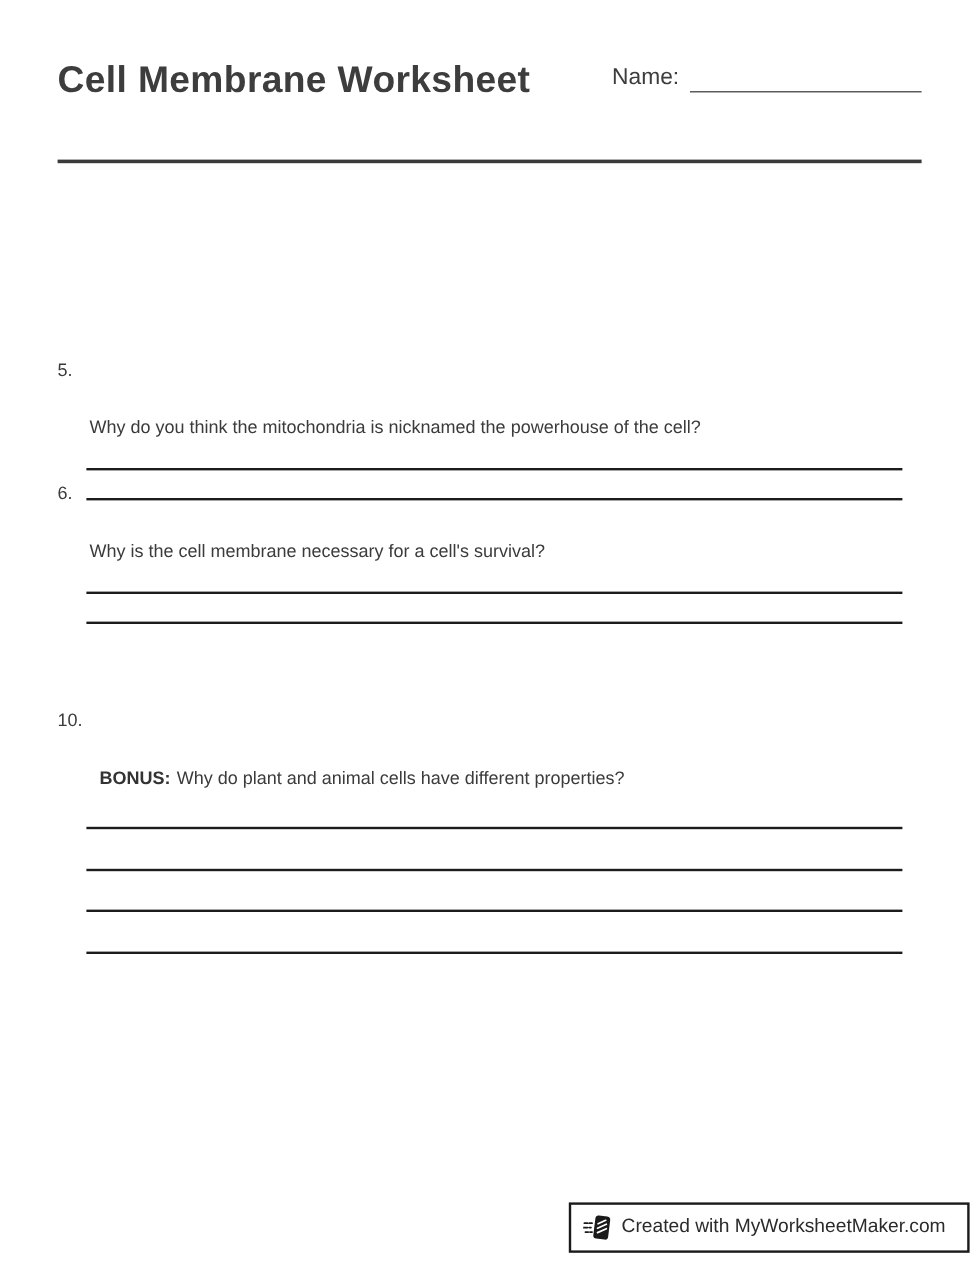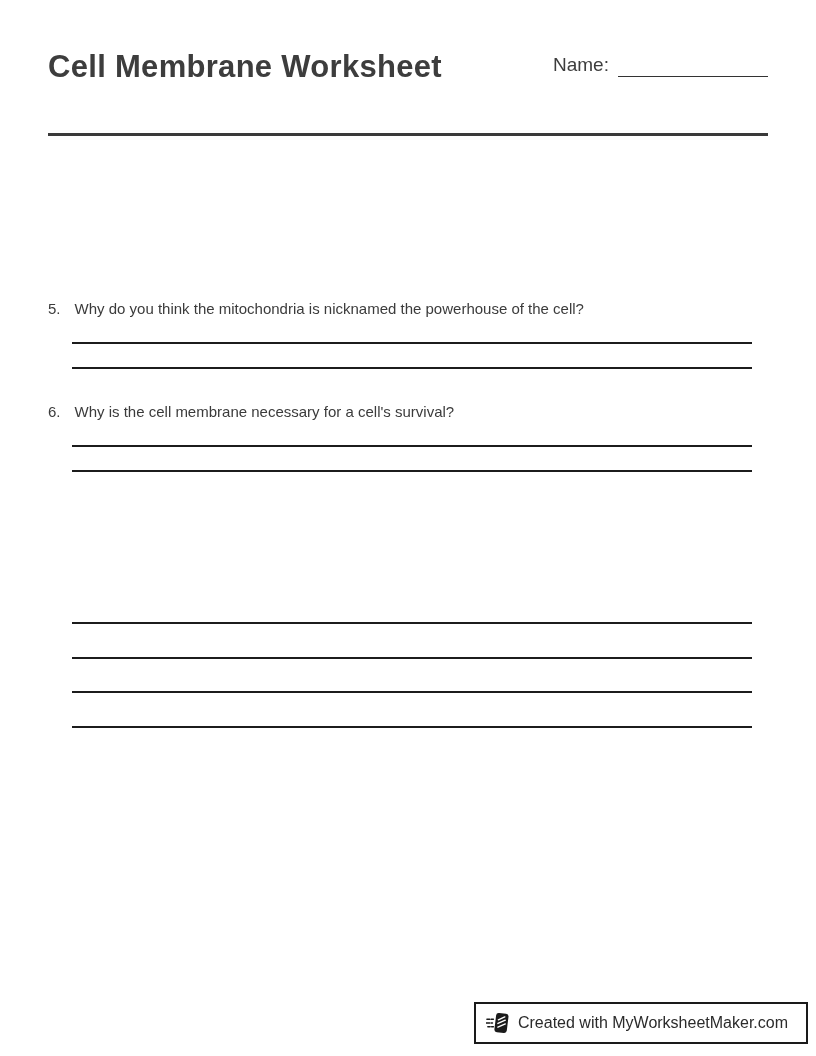--- a/index.html
+++ b/index.html
@@ -30,21 +30,20 @@
     top: 52px;
     width: 258px;
     display: flex;
     align-items: flex-end;
   }
   .name-label {
     font-size: 19px;
     line-height: 25px;
     color: #3d3d3d;
     flex: none;
-    margin-left: 43px;
   }
   .name-blank {
     flex: 1;
     margin-left: 9px;
     height: 25px;
     border-bottom: 1.5px solid #333333;
   }
   .header-rule {
     position: absolute;
     left: 48px;
@@ -68,21 +67,21 @@
     display: flex;
     align-items: flex-start;
     font-size: 15px;
     line-height: 19px;
     color: #3b3b3b;
   }
   .q-num {
     flex: none;
     margin-right: 14px;
   }
-  .q-text { flex: 1; }
+  .q-text { flex: 1; margin-top: 48px; }
   .q-prefix { font-weight: 700; color: #333333; }
   .q-prefix:not(:empty) { margin-right: 1px; }
 
   .answer-lines {
     margin-left: 24px;
     margin-right: 16px;
   }
   .answer-line {
     height: 0;
     border-top: 2.5px solid #1c1c1c;
@@ -140,20 +139,24 @@
     <span class="q-num">6.</span>
     <div class="q-text"><strong class="q-prefix"></strong> <span>Why is the cell membrane necessary for a cell's survival?</span></div>
   </div>
   <div class="answer-lines lines-tight">
       <div class="answer-line"></div>
       <div class="answer-line"></div>
     </div>
 </section>
 
 <section class="question-block q10">
+  <div class="question-row">
+    <span class="q-num">10.</span>
+    <div class="q-text"><strong class="q-prefix">BONUS:</strong> <span>Why do plant and animal cells have different properties?</span></div>
+  </div>
   <div class="answer-lines lines-wide">
       <div class="answer-line"></div>
       <div class="answer-line"></div>
       <div class="answer-line"></div>
       <div class="answer-line"></div>
     </div>
 </section>
 
 <div class="footer-badge">
   <svg class="logo" width="24" height="24" viewBox="0 0 26 26" aria-hidden="true">

